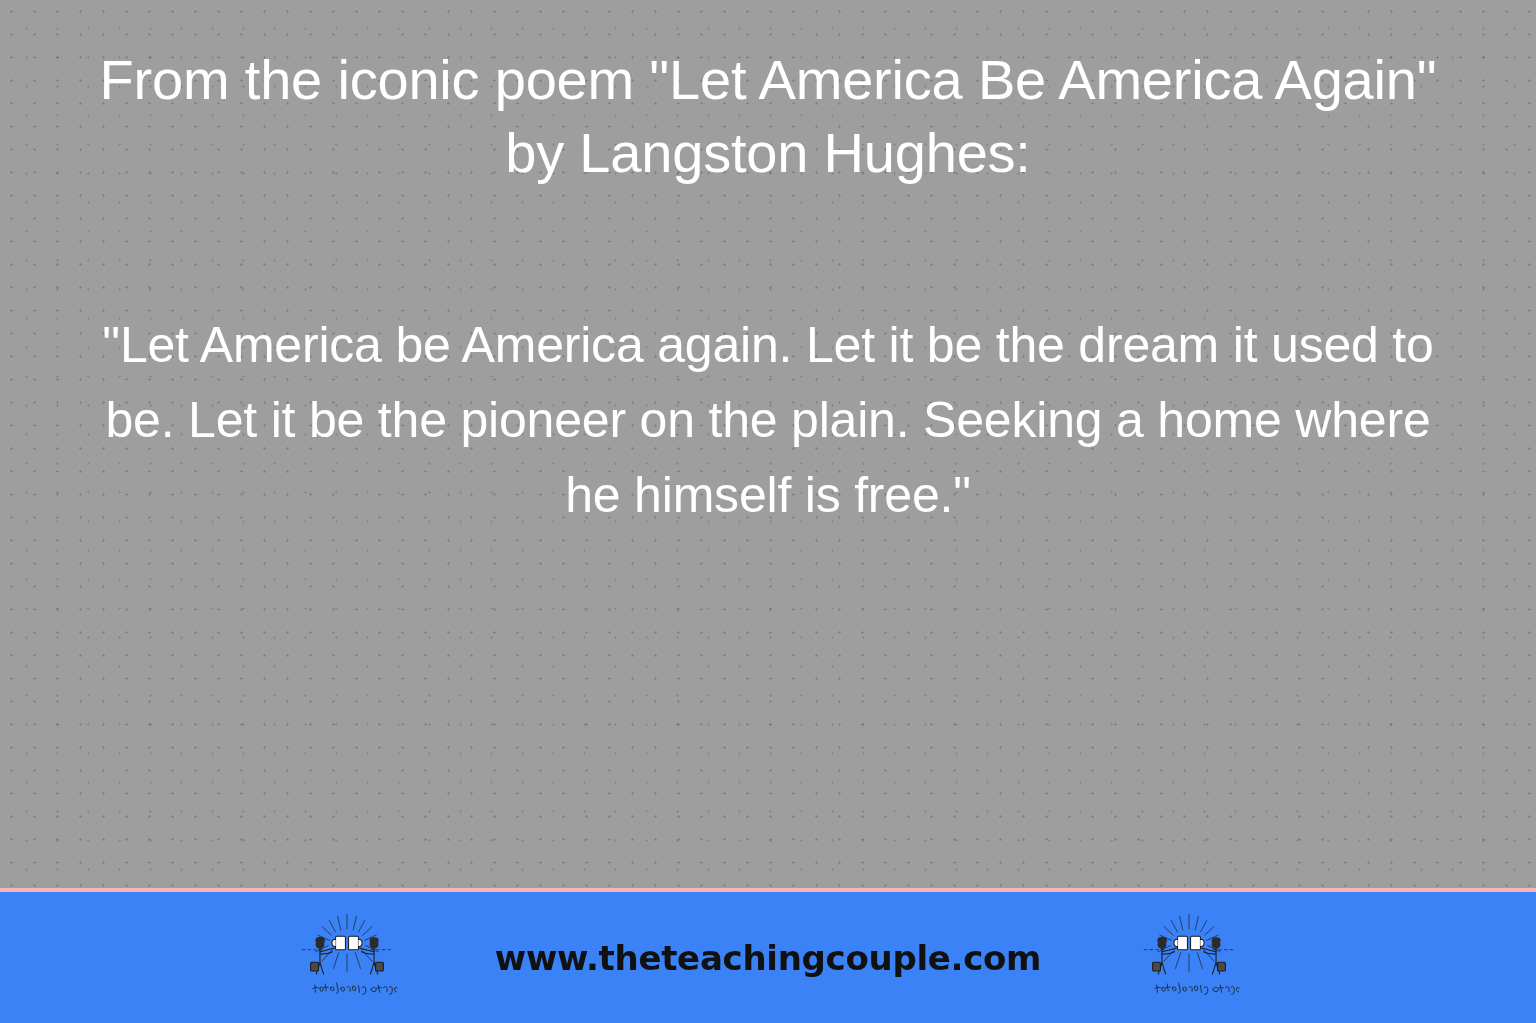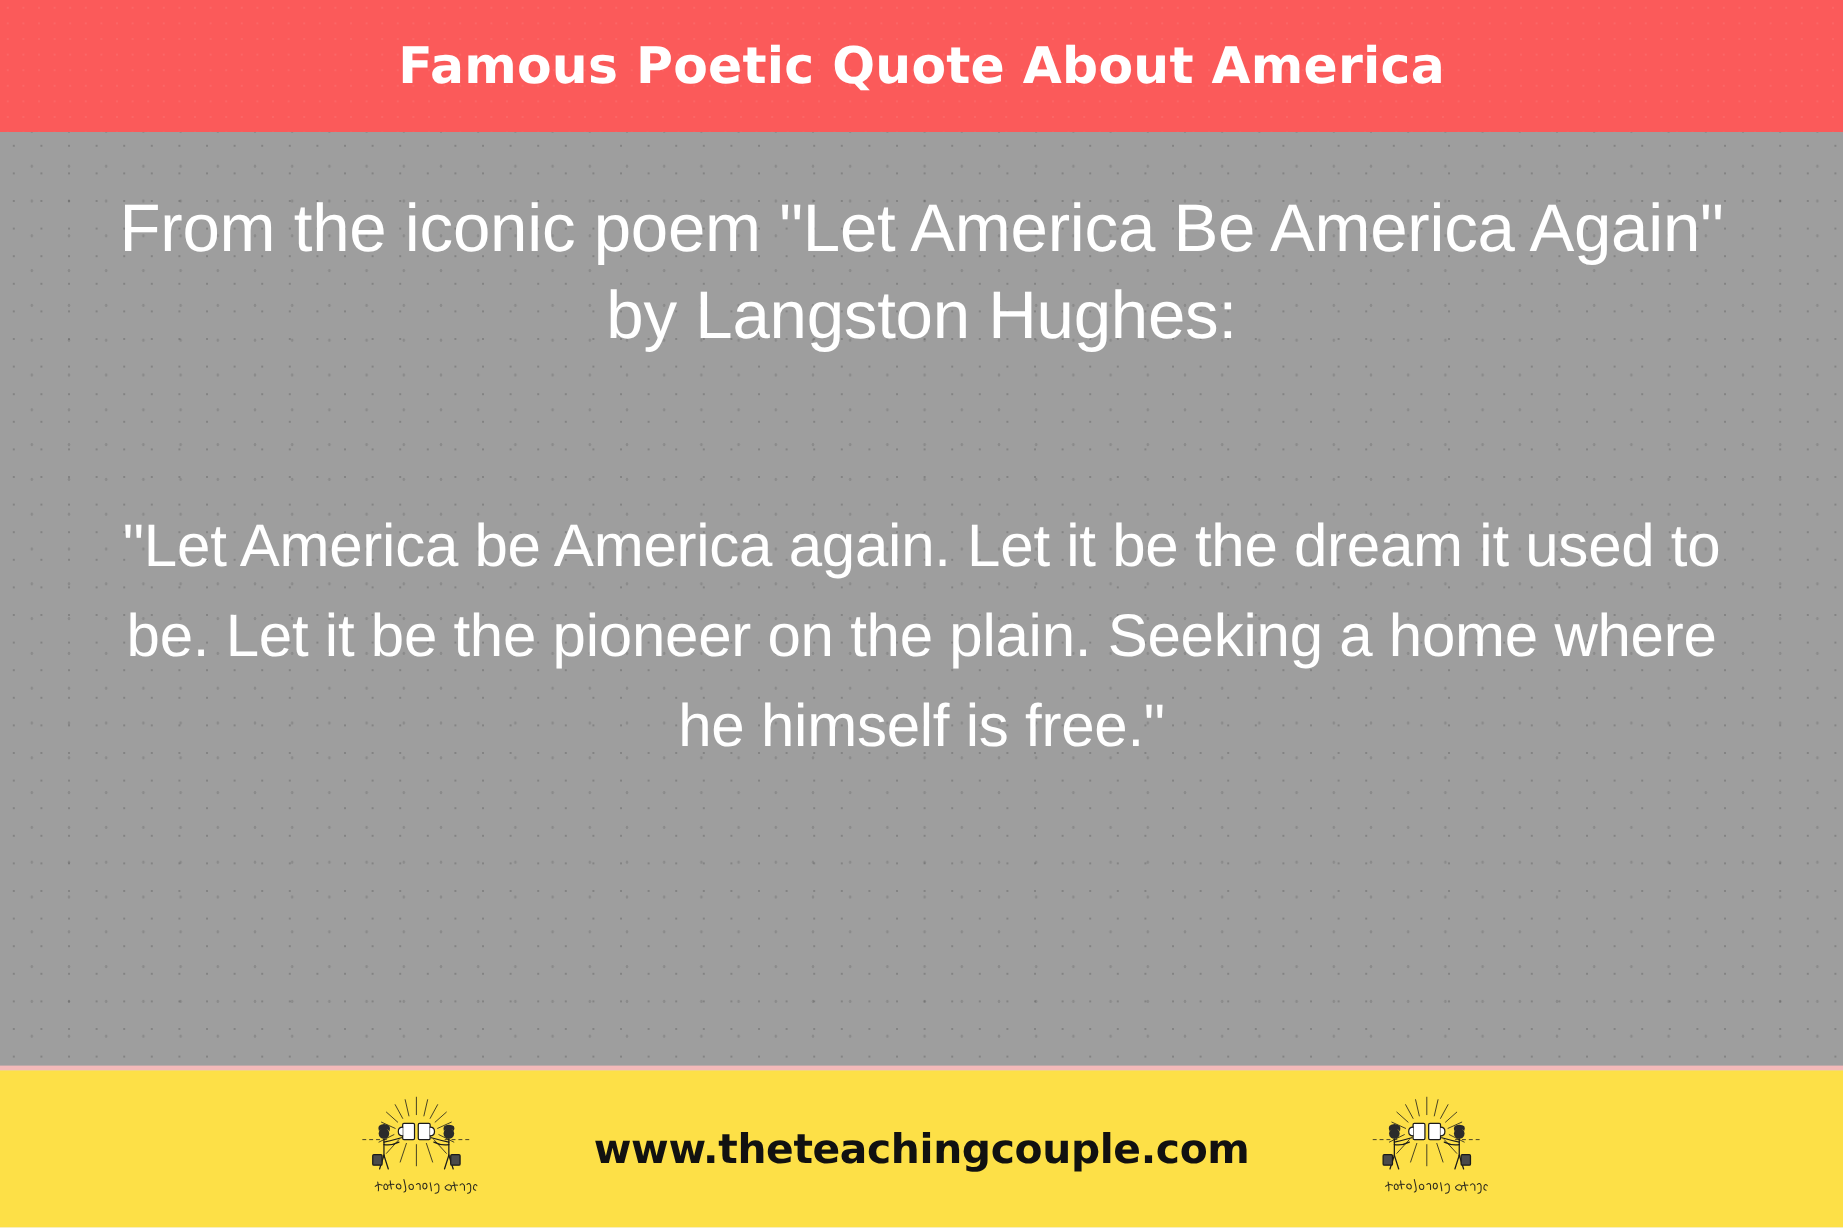--- a/index.html
+++ b/index.html
@@ -112,21 +112,21 @@
     width: 1390px;
     letter-spacing: -0.2px;
   }
 
   
   .footer-bar {
     position: relative;
     width: 100%;
     height: 131px;
     flex: 0 0 131px;
-    background: #fde047;
+    background: #3b82f6;
     display: flex;
     align-items: center;
     justify-content: center;
   }
 
   .footer-content {
     display: flex;
     align-items: center;
     justify-content: center;
     gap: 96px;
@@ -147,23 +147,20 @@
     letter-spacing: -0.3px;
     white-space: nowrap;
     font-family: "DejaVu Sans", "Liberation Sans", sans-serif;
   }
 </style>
 </head>
 <body>
 
 <div class="graphic">
 
-  <div class="header-banner">
-    <div class="header-title">Famous Poetic Quote About America</div>
-  </div>
 
   <div class="quote-panel">
     <div class="panel-inner">
 
       <div class="intro-text">From the iconic poem "Let America Be America Again" by Langston Hughes:</div>
 
       <div class="spacer-gap"></div>
 
       <div class="quote-text">"Let America be America again. Let it be the dream it used to be. Let it be the pioneer on the plain. Seeking a home where he himself is free."</div>
 

